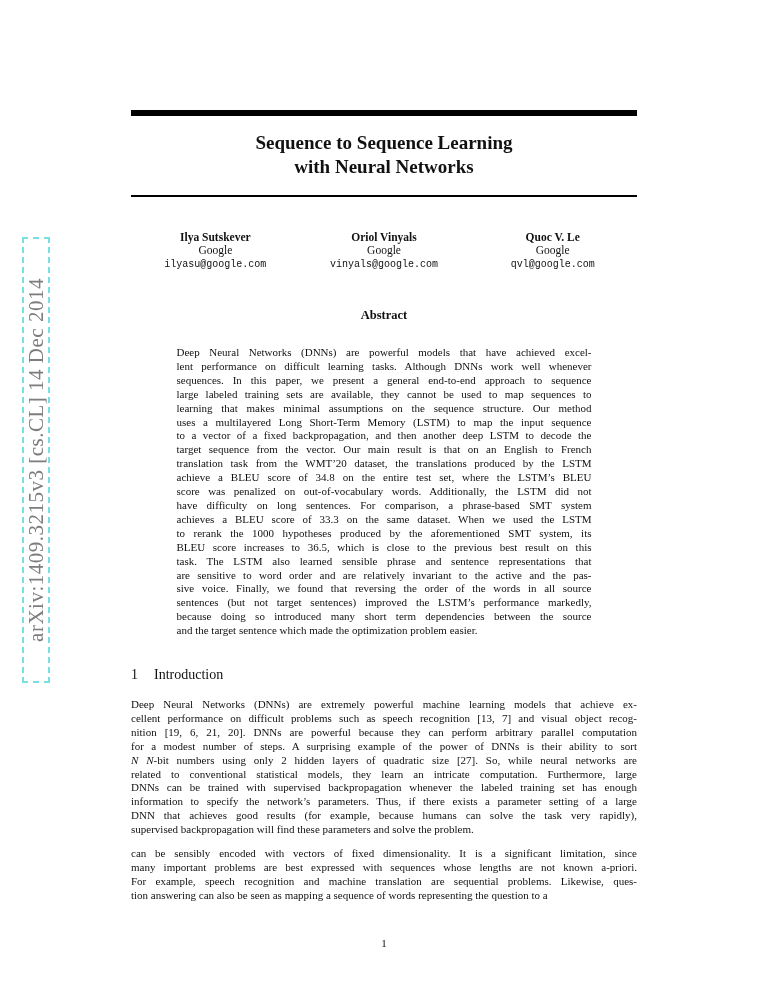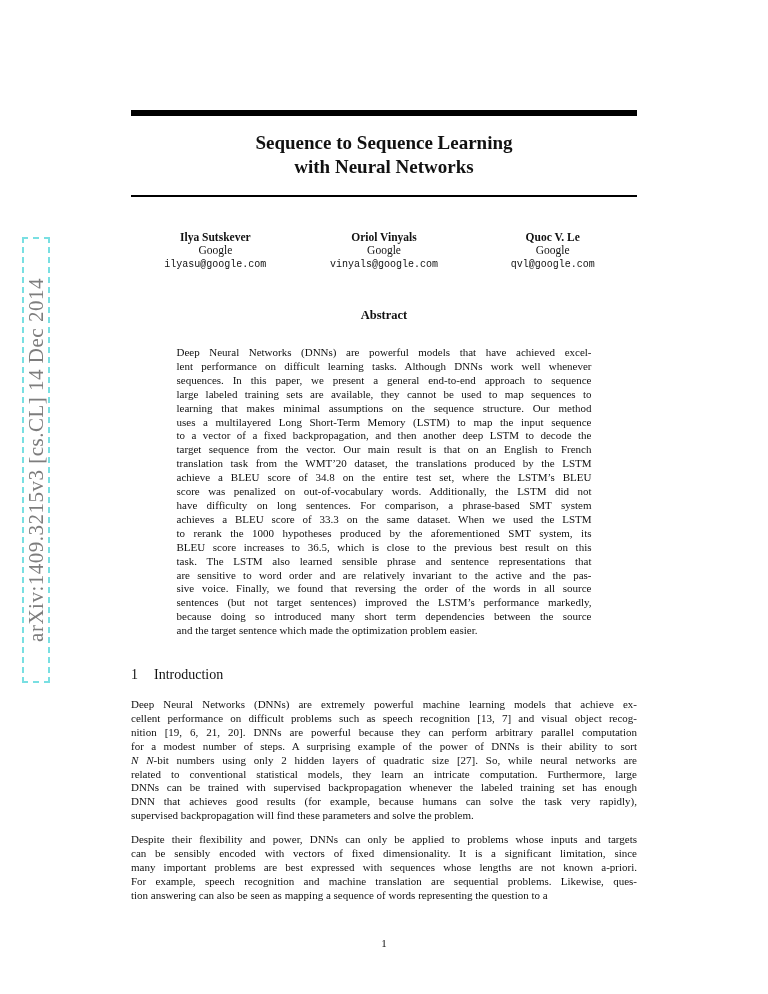--- a/index.html
+++ b/index.html
@@ -163,26 +163,26 @@
     </div>
 
     <div class="para para-1 para-block">
         <div class="line">Deep Neural Networks (DNNs) are extremely powerful machine learning models that achieve ex-</div>
         <div class="line">cellent performance on difficult problems such as speech recognition [13, 7] and visual object recog-</div>
         <div class="line">nition [19, 6, 21, 20].  DNNs are powerful because they can perform arbitrary parallel computation</div>
         <div class="line">for a modest number of steps.  A surprising example of the power of DNNs is their ability to sort</div>
         <div class="line"><span style="font-style: italic;">N</span><span> </span><span style="font-style: italic;">N</span><span>-bit numbers using only 2 hidden layers of quadratic size [27].  So, while neural networks are</span></div>
         <div class="line">related to conventional statistical models, they learn an intricate computation.  Furthermore, large</div>
         <div class="line">DNNs can be trained with supervised backpropagation whenever the labeled training set has enough</div>
+        <div class="line">information to specify the network’s parameters.  Thus, if there exists a parameter setting of a large</div>
         <div class="line">DNN that achieves good results (for example, because humans can solve the task very rapidly),</div>
         <div class="line">supervised backpropagation will find these parameters and solve the problem.</div>
       </div>
 
     <div class="para para-2 para-block">
-        <div class="line">Despite their flexibility and power, DNNs can only be applied to problems whose inputs and targets</div>
         <div class="line">can be sensibly encoded with vectors of fixed dimensionality.  It is a significant limitation, since</div>
         <div class="line">many important problems are best expressed with sequences whose lengths are not known a-priori.</div>
         <div class="line">For example, speech recognition and machine translation are sequential problems.  Likewise, ques-</div>
         <div class="line">tion answering can also be seen as mapping a sequence of words representing the question to a</div>
       </div>
 
   </div>
 
   <div class="footer-pagenum">1</div>
 

